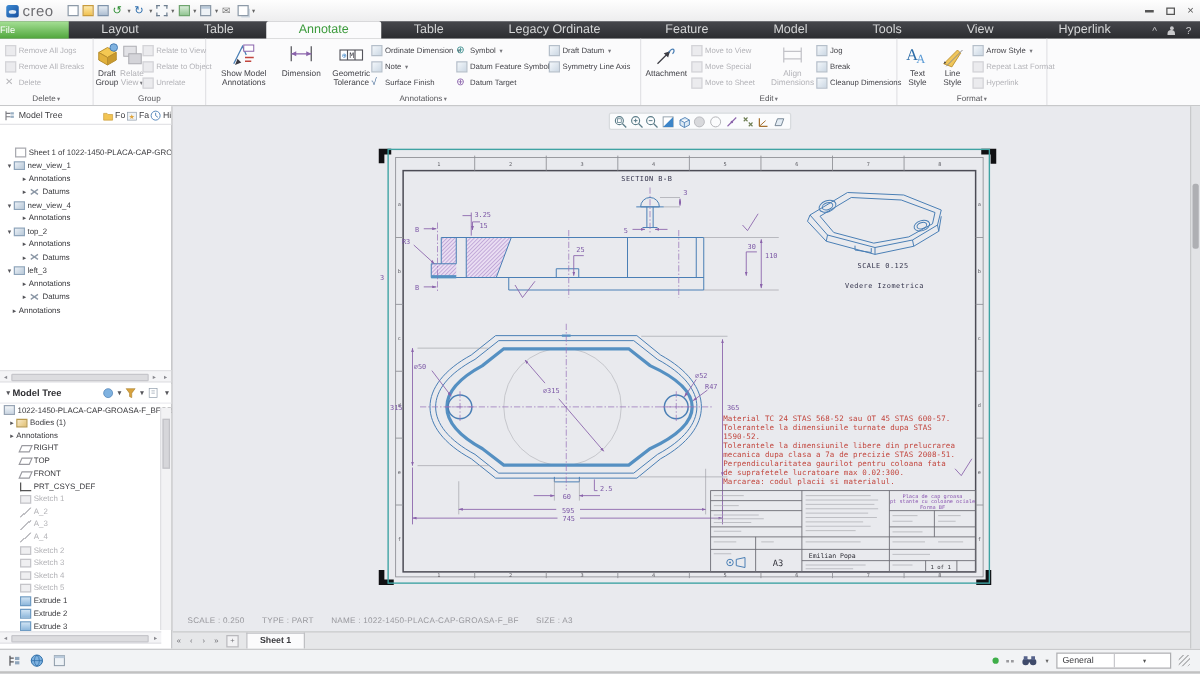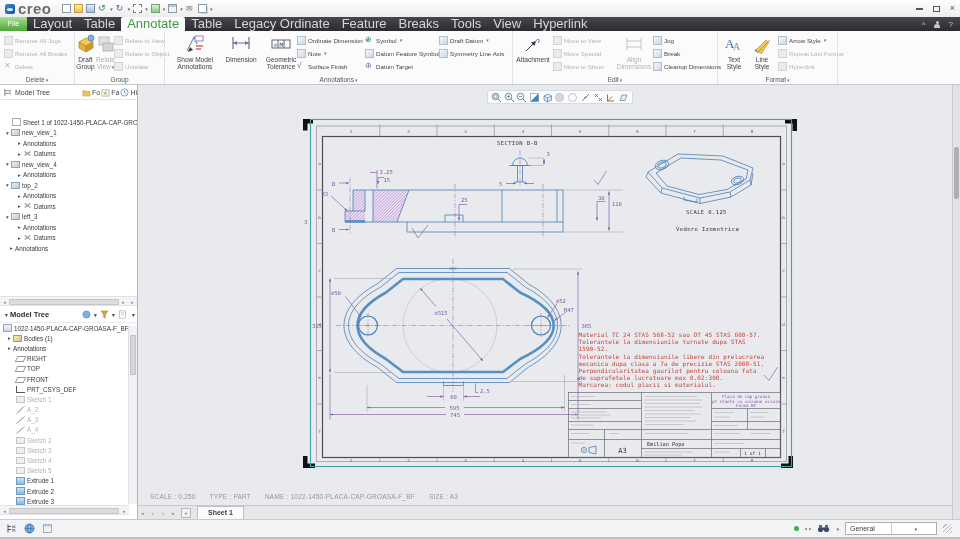--- a/index.html
+++ b/index.html
@@ -3,43 +3,43 @@
 <meta charset="utf-8">
 <style>
 *{box-sizing:border-box;margin:0;padding:0}
 html,body{width:960px;height:539px}
 body{position:relative;font-family:"Liberation Sans",sans-serif;background:#e9eaee;overflow:hidden;font-size:7px;color:#3c3c40}
 
 .titlebar{position:absolute;left:0;top:0;width:960px;height:17px;background:linear-gradient(#fefefe,#ededee);display:flex;align-items:center}
 .wlogo{display:flex;align-items:center;gap:3px;padding:0 5px}
 .lg{width:10px;height:10px;border-radius:2px;background:linear-gradient(135deg,#3d8bd4,#174f9e);position:relative}
 .lg::after{content:"";position:absolute;left:2px;top:4px;width:6px;height:3px;border-radius:50%;background:#fff;opacity:.85}
-.lt{font-size:15px;font-weight:bold;color:#6e6e72;letter-spacing:.4px}
+.lt{font-size:12px;font-weight:normal;color:#6e6e72;letter-spacing:.4px}
 .qat{display:flex;align-items:center;gap:3px;margin-left:6px}
 .qi{width:9px;height:9px;display:inline-block;position:relative}
 .q-new{background:#fff;border:1px solid #8d9aa8}
 .q-open{background:linear-gradient(#ffe9a8,#f0c253);border:1px solid #c89b3c}
 .q-save{background:linear-gradient(#e6ecf3,#aebfd2);border:1px solid #7e93ab}
 .q-undo::before{content:"↺";color:#2f8f35;font-size:9px;line-height:9px;position:absolute;left:0;top:0}
 .q-redo::before{content:"↻";color:#2f6fae;font-size:9px;line-height:9px;position:absolute;left:0;top:0}
 .q-sel{border:1px dashed #6f7f90;background:#f6f8fa}
 .q-rg{background:linear-gradient(#d8ecd8,#93c693);border:1px solid #6fa56f}
 .q-win{background:#eef2f6;border:1px solid #8d9aa8;box-shadow:inset 0 2px #b9c9da}
 .q-mail::before{content:"✉";font-size:8px;color:#777;position:absolute;left:0;top:0}
 .q-copy{background:#fff;border:1px solid #8d9aa8;box-shadow:2px 2px 0 -1px #cdd6e0}
 .qc{font-size:5px;color:#666}
 .wtitle{position:absolute;left:50%;top:0;transform:translateX(-50%);line-height:17px;font-size:7.5px;color:#3f3f42;white-space:nowrap}
 .wbtns{position:absolute;right:5px;top:0;height:17px;display:flex;align-items:center;gap:10px;color:#555}
 .wmin{width:7px;height:2px;background:#555}
 .wmax{width:7px;height:6px;border:1px solid #555}
 .wclose{font-size:9px;line-height:9px;color:#555}
 
 .tabbar{position:absolute;left:0;top:17px;width:960px;height:14px;background:linear-gradient(#46474c,#2b2c30);display:flex}
-.ftab{width:27px;text-align:center;line-height:14px;font-size:7.5px;color:#fff;background:linear-gradient(#a6e096,#4fa53b)}
-.tab{line-height:14px;font-size:13px;color:#d6d7d8;padding:0 6px;white-space:nowrap}
+.ftab{width:55px;text-align:left;line-height:14px;font-size:7.5px;color:#fff;background:linear-gradient(#a6e096,#4fa53b)}
+.tab{line-height:14px;font-size:10px;color:#d6d7d8;padding:0 26px;white-space:nowrap}
 .tab.on{background:#fbfbfc;color:#3c9b3c;border-radius:2px 2px 0 0}
 .tbr{margin-left:auto;display:flex;align-items:center;gap:8px;padding-right:7px;color:#c9c9cc;font-size:8px}
 .person{width:7px;height:7px;position:relative}
 .person::before{content:"";position:absolute;left:2px;top:0;width:3px;height:3px;border-radius:50%;background:#c9c9cc}
 .person::after{content:"";position:absolute;left:.5px;top:3.5px;width:6px;height:3.5px;border-radius:3px 3px 0 0;background:#c9c9cc}
 
 .ribbon{position:absolute;left:0;top:31px;width:960px;height:54px;background:#fbfbfc;border-bottom:1px solid #c7c8ca}
 .rg{position:absolute;top:0;height:53px;border-right:1px solid #e3e3e6}
 .glabel{position:absolute;bottom:1px;left:0;right:0;text-align:center;font-size:6.5px;color:#57575b;white-space:nowrap}
 .srow{position:absolute;height:12px;display:flex;align-items:center;gap:2px;font-size:6.2px;color:#44444a;white-space:nowrap}
@@ -162,21 +162,21 @@
 </div>
 
 <div class="tabbar">
   <div class="ftab">File</div>
   <div class="tab">Layout</div>
   <div class="tab">Table</div>
   <div class="tab on">Annotate</div>
   <div class="tab">Table</div>
   <div class="tab">Legacy Ordinate</div>
   <div class="tab">Feature</div>
-  <div class="tab">Breaks</div>
+  <div class="tab">Model</div>
   <div class="tab">Tools</div>
   <div class="tab">View</div>
   <div class="tab">Hyperlink</div>
   <div class="tbr">
     <span>^</span>
     <span class="person"></span>
     <span>?</span>
   </div>
 </div>
 

